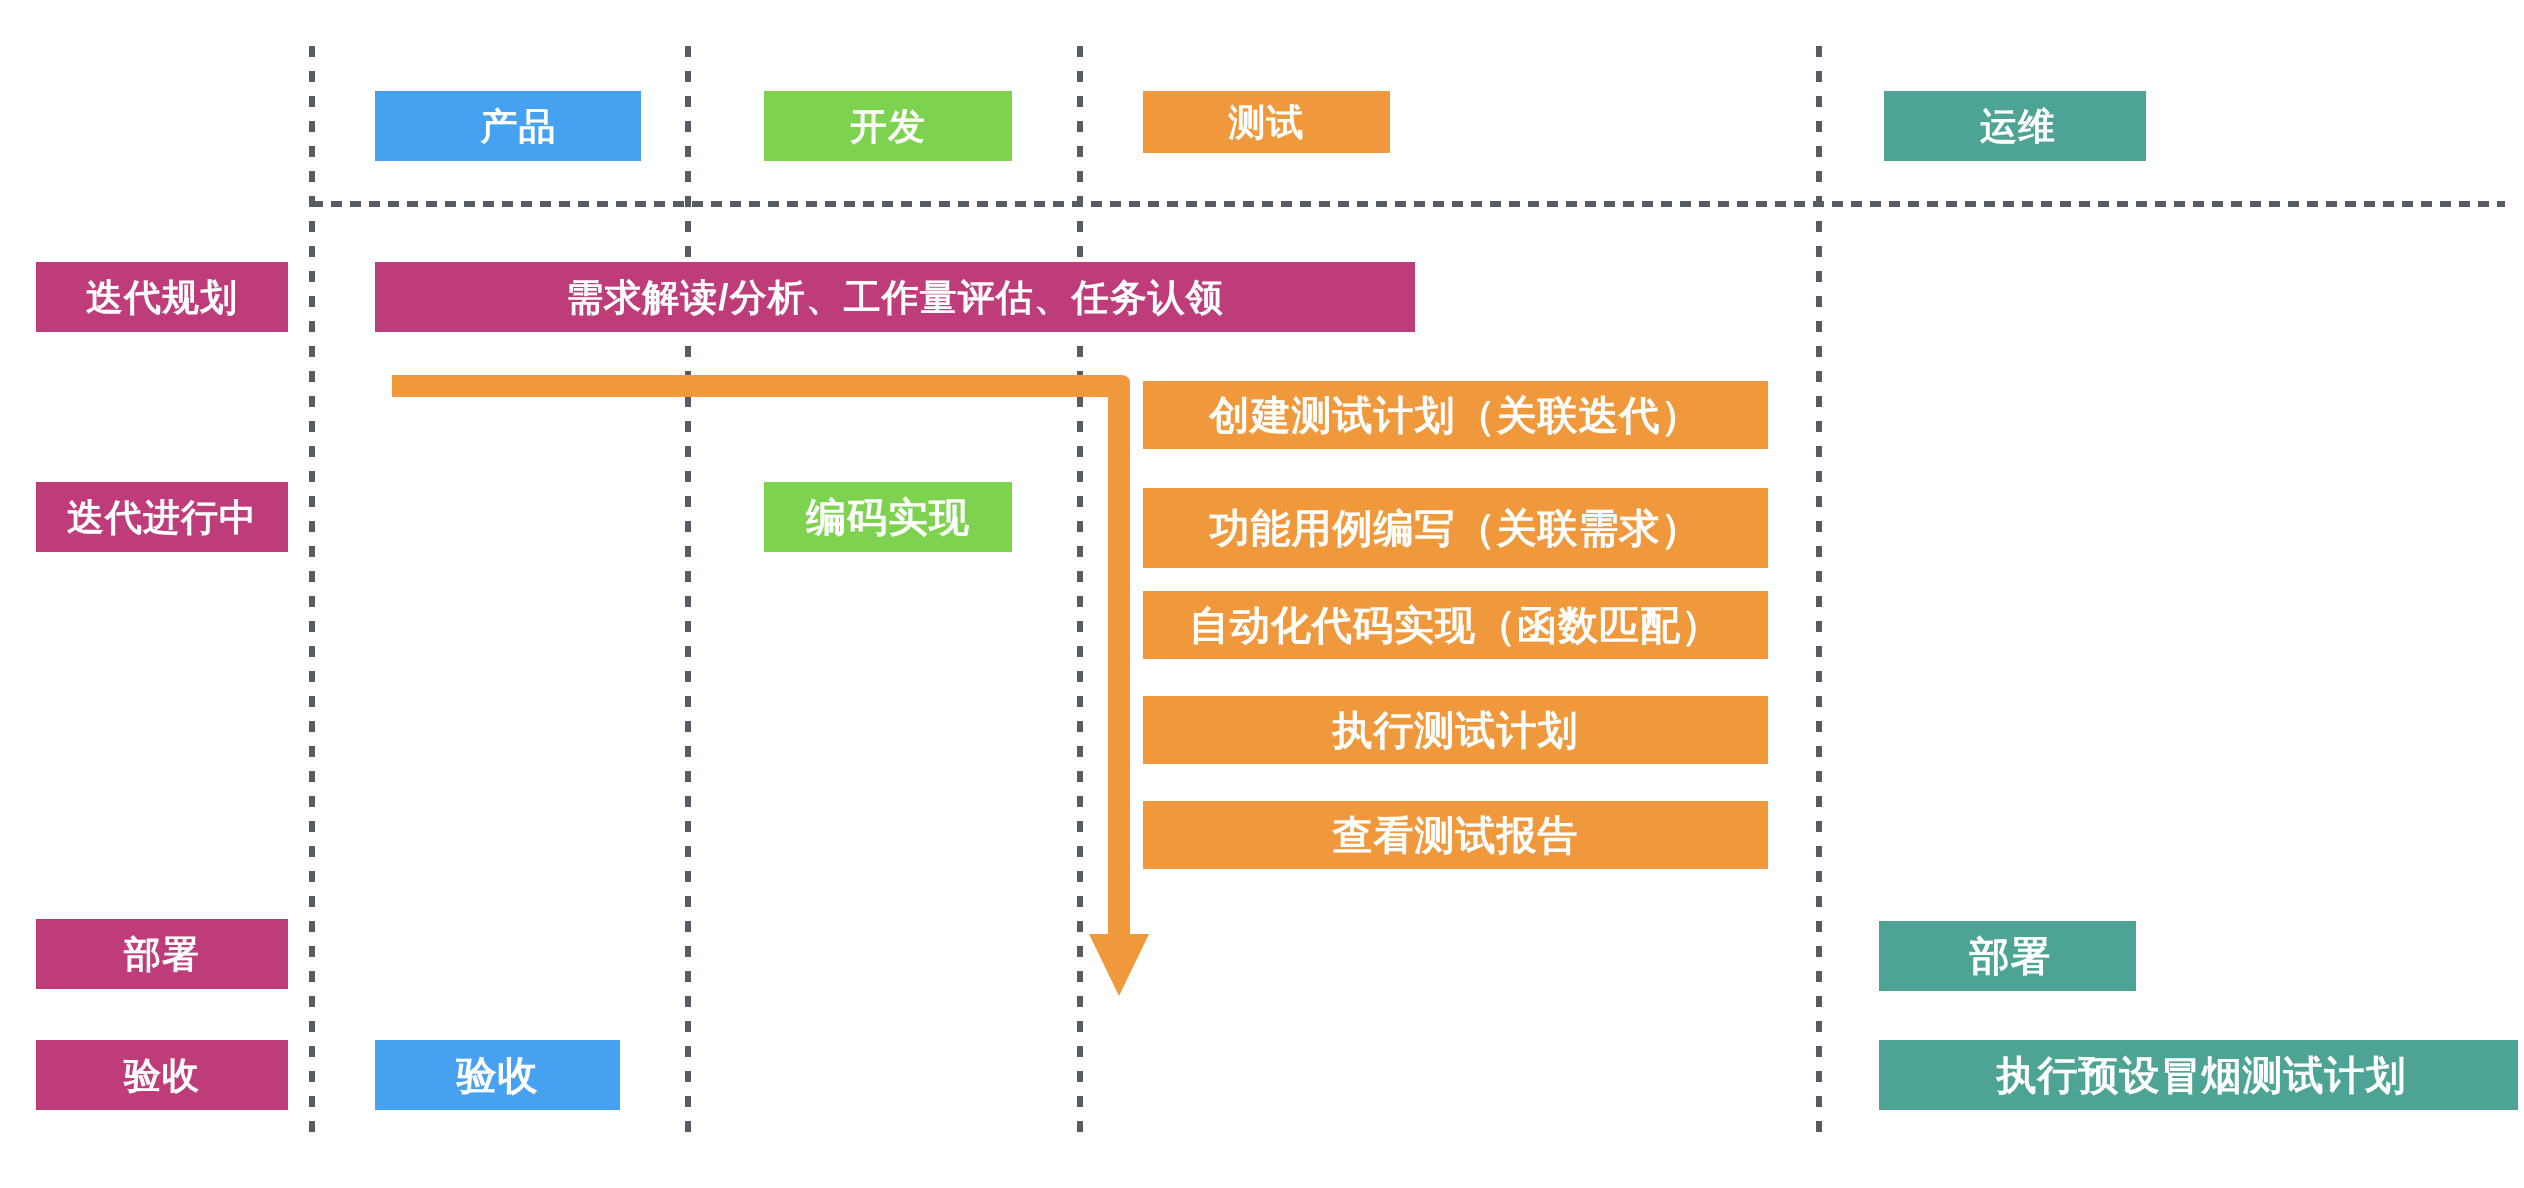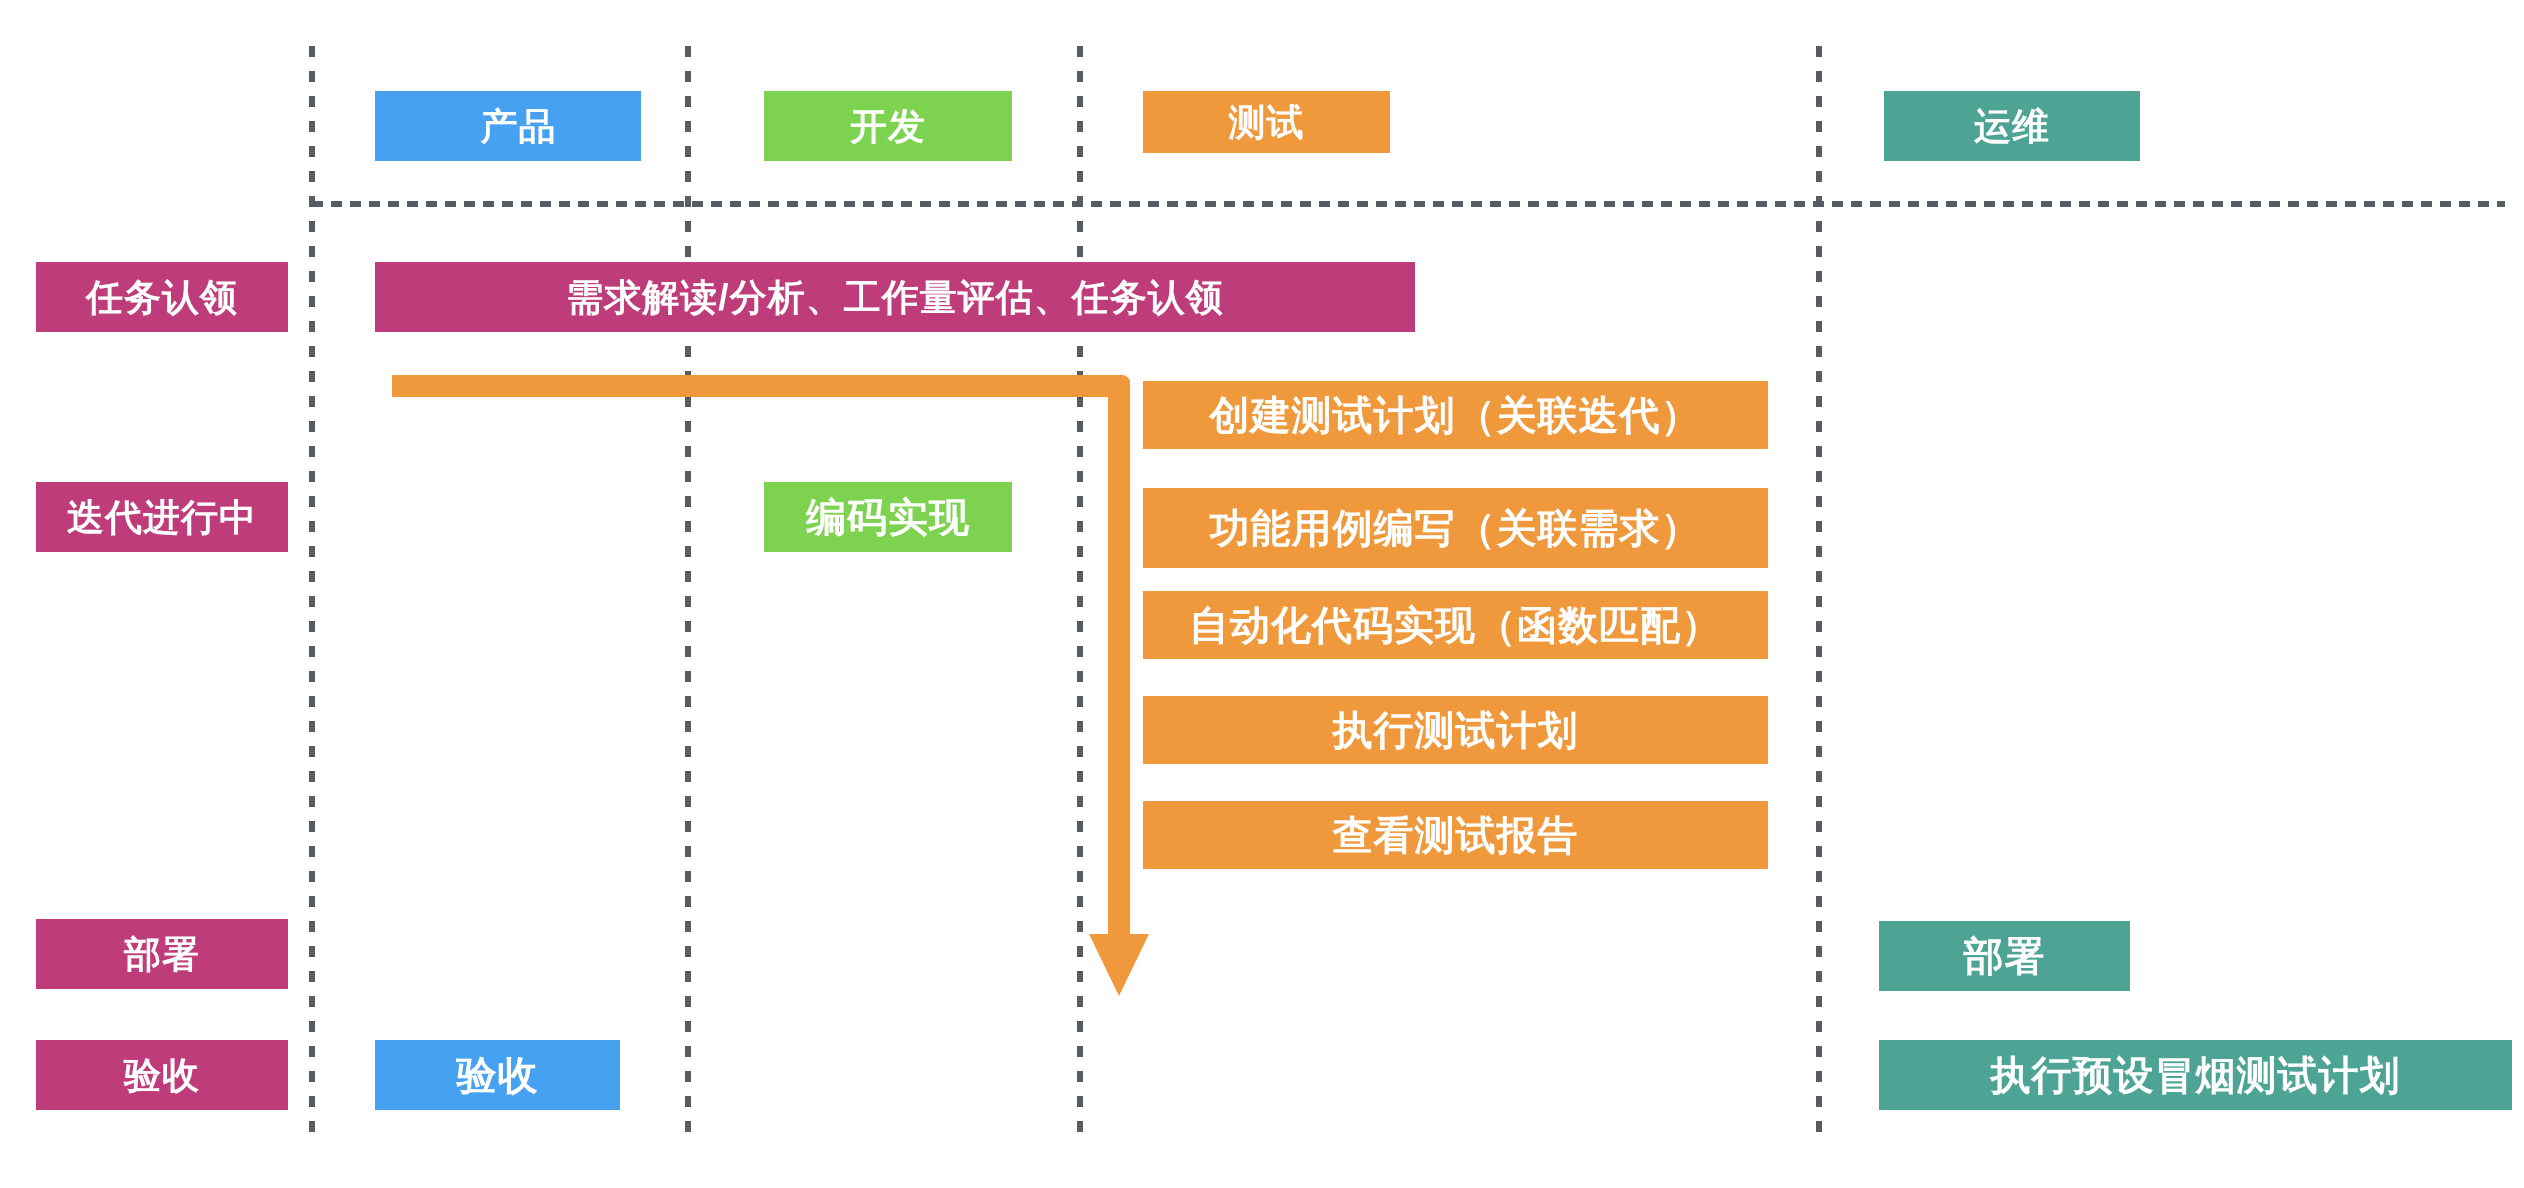--- a/index.html
+++ b/index.html
@@ -11,21 +11,21 @@
     position:relative; width:2524px; height:1188px; background:var(--bg);
     font-family:"Liberation Sans", sans-serif; overflow:hidden;
   }
   .box{
     position:absolute; display:flex; align-items:center; justify-content:center;
     color:var(--txt); font-weight:bold; font-size:37px; line-height:1;
     letter-spacing:1px; white-space:nowrap;
   }
   .task{font-size:40px;}
   .c-blue{background:var(--blue);} .c-green{background:var(--green);}
-  .c-orange{background:var(--orange);} .c-teal{background:var(--teal);}
+  .c-orange{background:var(--orange);} .c-teal{background:var(--teal);padding-left:6px;}
   .c-magenta{background:var(--magenta);}
   .vline{
     position:absolute; width:6px; top:46px; height:1100px;
     background:repeating-linear-gradient(to bottom, var(--grid) 0 11px, transparent 11px 25px);
   }
   .hline{
     position:absolute; height:6px; top:201px; left:312px; width:2193px;
     background:repeating-linear-gradient(to right, var(--grid) 0 11px, transparent 11px 19px);
   }
   .arrow-h{
@@ -52,21 +52,21 @@
   <div class="vline" style="left:1077px"></div>
   <div class="vline" style="left:1816px"></div>
 
   <div class="hline"></div>
 
   <div class="box c-blue" style="left:375px;  top:91px; width:245px; height:70px;padding-left:21px;">产品</div>
   <div class="box c-green" style="left:764px;  top:91px; width:248px; height:70px;">开发</div>
   <div class="box c-orange" style="left:1143px; top:91px; width:247px; height:62px;">测试</div>
   <div class="box c-teal" style="left:1884px; top:91px; width:256px; height:70px;">运维</div>
 
-  <div class="box c-magenta" style="left:36px; top:262px;  width:252px; height:70px;">任务认领</div>
+  <div class="box c-magenta" style="left:36px; top:262px;  width:252px; height:70px;">迭代规划</div>
   <div class="box c-magenta" style="left:36px; top:482px;  width:252px; height:70px;">迭代进行中</div>
   <div class="box c-magenta" style="left:36px; top:919px;  width:252px; height:70px;">部署</div>
   <div class="box c-magenta" style="left:36px; top:1040px; width:252px; height:70px;">验收</div>
 
   <div class="box c-magenta task" style="left:375px; top:262px; width:1040px; height:70px; font-size:37px;text-align:center;">需求解读/分析、工作量评估、任务认领</div>
 
   <div class="arrow-h"></div>
   <div class="arrow-v"></div>
   <div class="arrow-head"></div>
 

